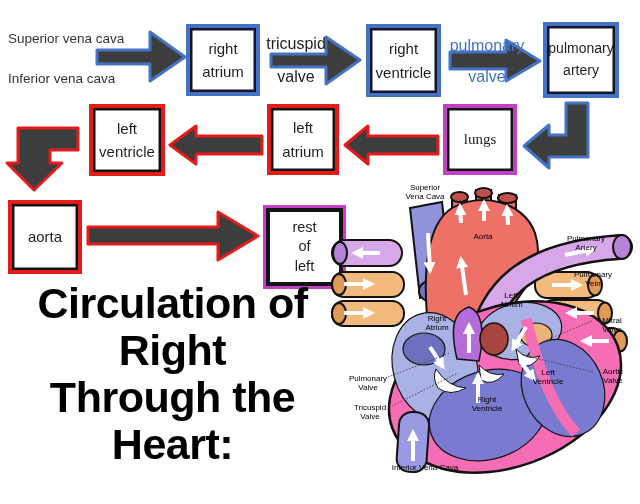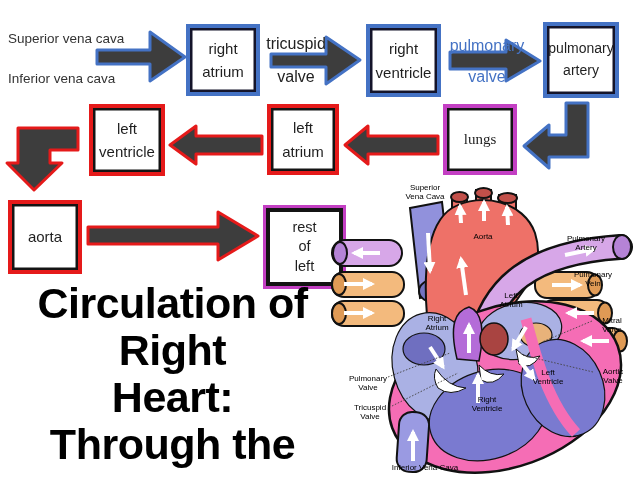--- a/index.html
+++ b/index.html
@@ -82,22 +82,22 @@
   </div>
 
   <div class="valvelabel" style="left:258px;top:35px;width:76px;">tricuspid</div>
   <div class="valvelabel" style="left:258px;top:68px;width:76px;">valve</div>
   <div class="valvelabel blue" style="left:445px;top:37px;width:84px;">pulmonary</div>
   <div class="valvelabel blue" style="left:445px;top:68px;width:84px;">valve</div>
 
   <div class="bigtitle">
     <div>Circulation of</div>
     <div>Right</div>
+    <div>Through the</div>
     <div>Heart:</div>
-    <div>Through the</div>
   </div>
 
   <svg class="heart" viewBox="0 0 310 329">
     <defs>
       <marker id="aw" viewBox="0 0 10 10" refX="7.5" refY="5" markerWidth="3" markerHeight="3" orient="auto-start-reverse">
         <path d="M0,0 L10,5 L0,10 Z" fill="#fff"></path>
       </marker>
     </defs>
 
     <g>

